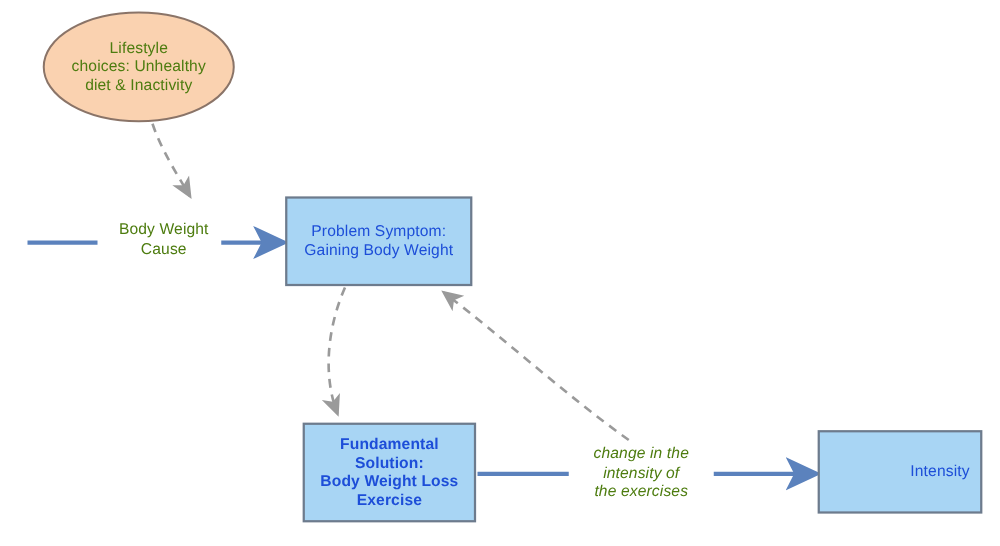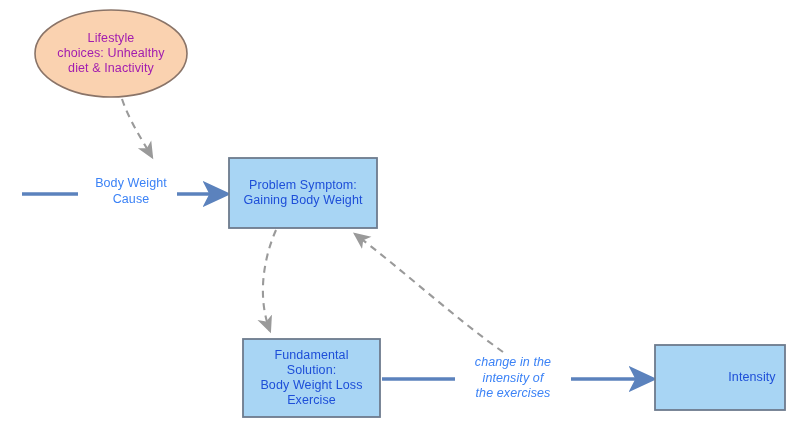--- a/index.html
+++ b/index.html
@@ -36,29 +36,29 @@
     font-family: "Liberation Sans", sans-serif;
     font-size: 12.5px;
     line-height: 15px;
     letter-spacing: 0.1px;
     pointer-events: none;
     white-space: pre-line;
   }
   .edge-label {
     position: absolute;
     text-align: center;
-    color: #3b82f6;
+    color: #4d7c0f;
     font-family: "Liberation Sans", sans-serif;
     font-size: 12.5px;
     line-height: 15.5px;
     letter-spacing: 0.1px;
     white-space: pre-line;
   }
   .ellipse-label {
-    color: #a21caf;
+    color: #4d7c0f;
   }
 </style>
 </head>
 <body>
 
 <div id="diagram-root">
 
   <svg class="canvas" viewBox="0 0 800 437" xmlns="http://www.w3.org/2000/svg">
     <defs>
       <marker id="arrow-solid" markerWidth="9" markerHeight="9" refX="7.2" refY="4.5" orient="auto" markerUnits="strokeWidth">
@@ -91,21 +91,21 @@
     <rect x="655" y="345" width="130" height="65" fill="#a8d5f4" stroke="#6d7b8d" stroke-width="1.8"></rect>
   </svg>
 
   <div class="node-label ellipse-label" style="left:35px; top:10px; width:152px; height:87px;">Lifestyle
 choices: Unhealthy
 diet &amp; Inactivity</div>
 
   <div class="node-label" style="left:229px; top:158px; width:148px; height:70px;">Problem Symptom:
 Gaining Body Weight</div>
 
-  <div class="node-label" style="left:243px; top:339px; width:137px; height:78px;">Fundamental
+  <div class="node-label" style="left:243px; top:339px; width:137px; height:78px;font-weight:bold;">Fundamental
 Solution:
 Body Weight Loss
 Exercise</div>
 
   <div class="node-label" style="left:683px; top:345px; width:138px; height:65px;">Intensity</div>
 
   <div class="edge-label" style="left:82px; top:176px; width:98px;">Body Weight
 Cause</div>
 
   <div class="edge-label" style="left:455px; top:355px; width:116px;font-style:italic;">change in the

